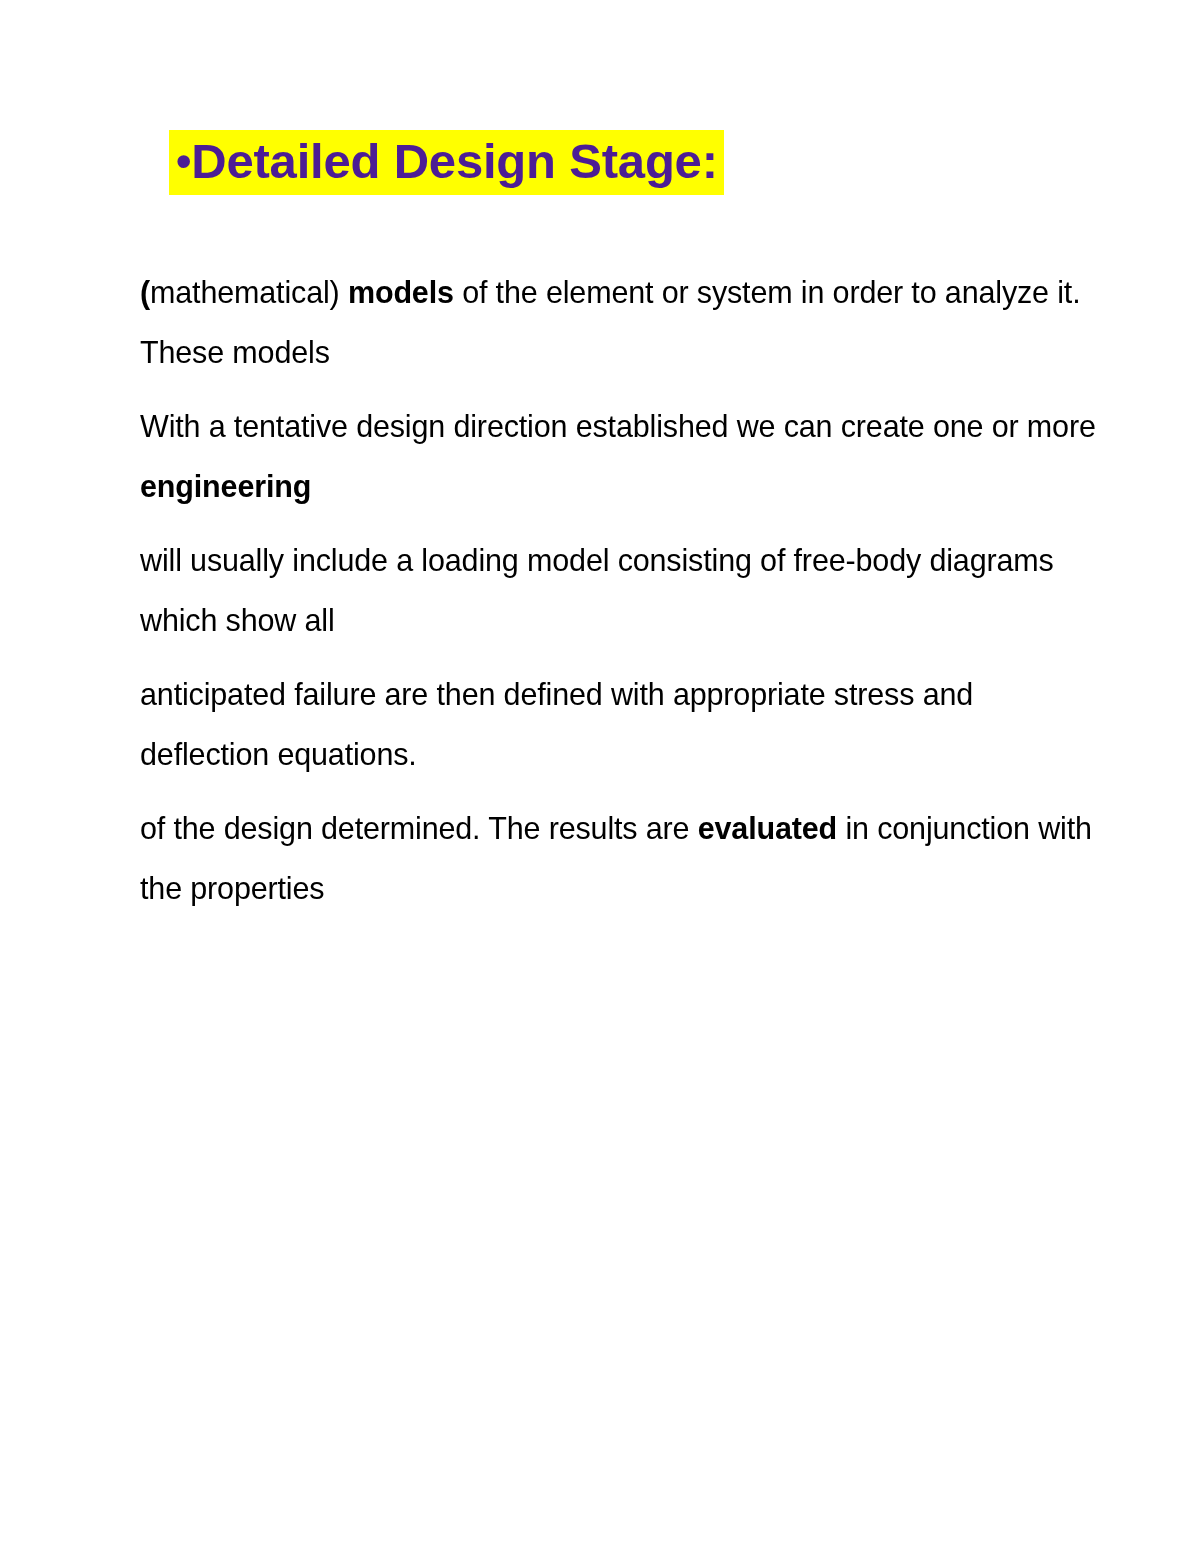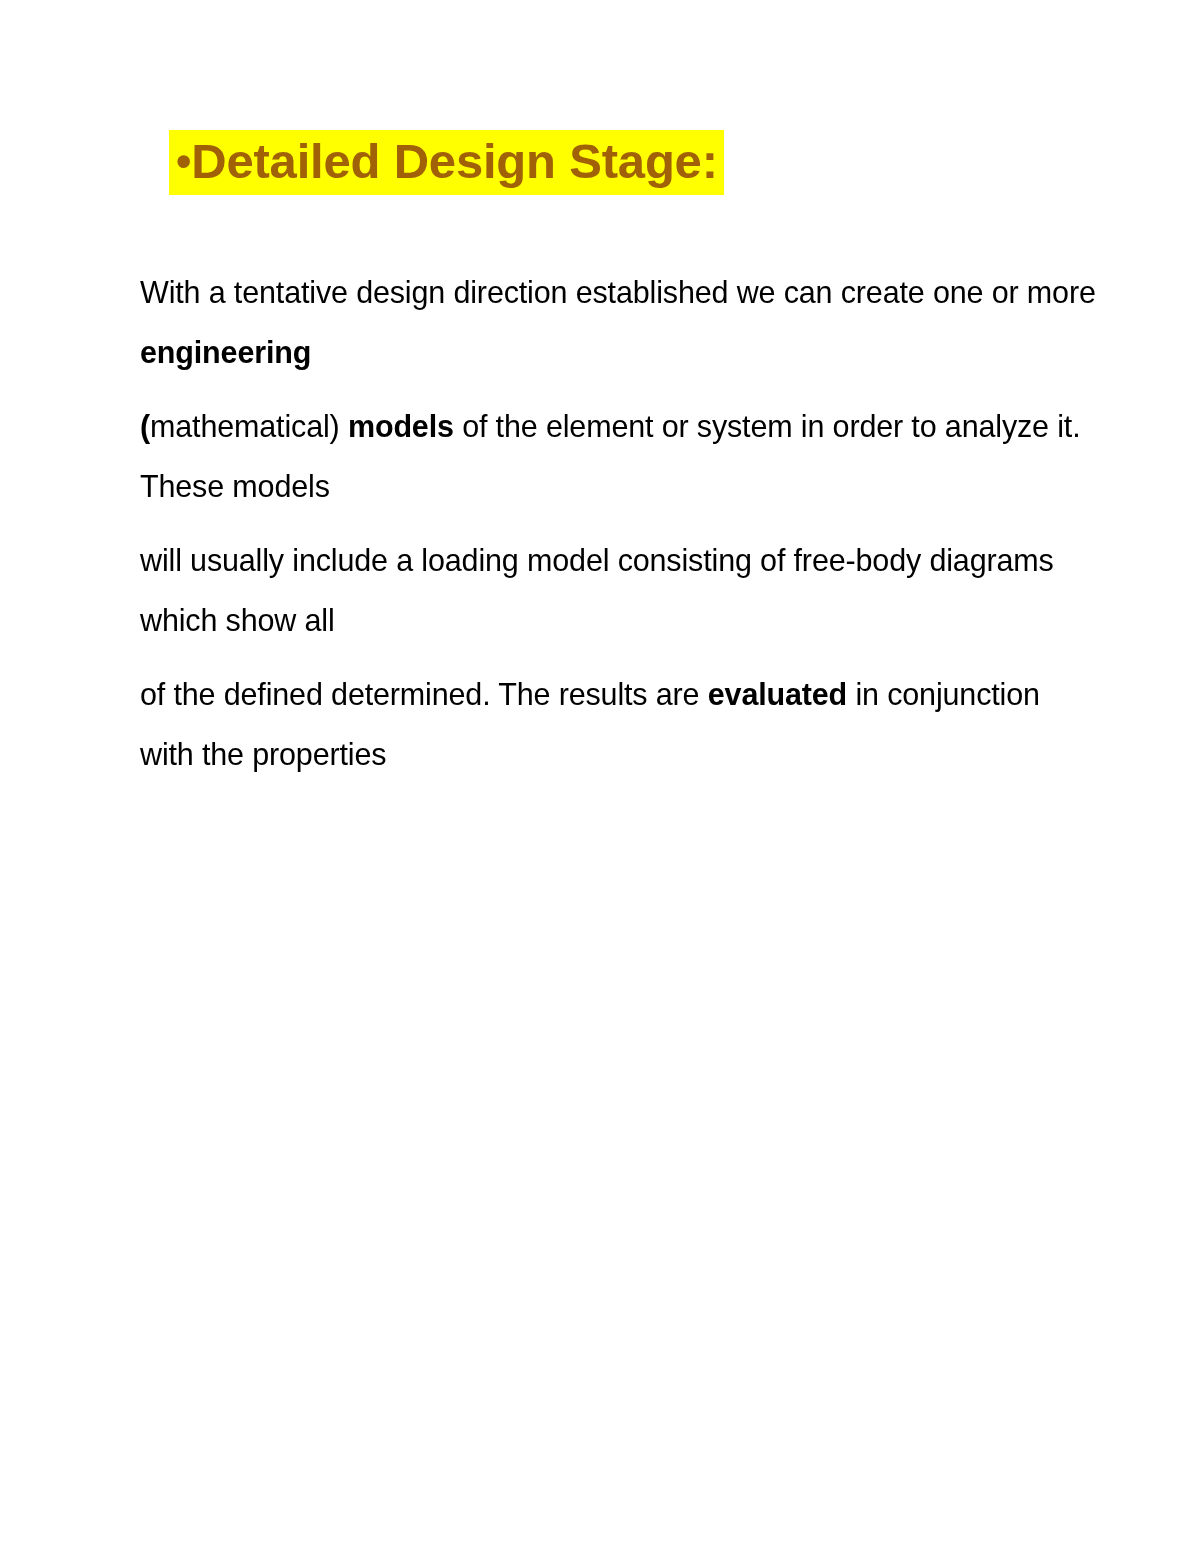--- a/index.html
+++ b/index.html
@@ -25,21 +25,21 @@
   
   .heading-block {
     position: absolute;
     left: 140px;
     top: 130px;
     width: 960px;
   }
   .heading-line {
     display: inline-block;
     background: #ffff00;
-    color: #a16207;
+    color: #4c1d95;
     font-family: "Liberation Sans", sans-serif;
     font-weight: bold;
     font-size: 49px;
     line-height: 1.18;
     padding: 3px 6px 4px 7px;
     margin-left: 29px;
     letter-spacing: -0.2px;
     white-space: nowrap;
   }
   .heading-bullet {
@@ -71,19 +71,20 @@
 </head>
 <body>
 
 <div class="page">
 
   <div class="heading-block">
     <div class="heading-line"><span class="heading-bullet">•</span><span>Detailed Design Stage:</span></div>
   </div>
 
   <div class="body-block" id="body-block">
+      <p class="para"><span class="b">(</span><span>mathematical) </span><span class="b">models</span><span> of the element or system in order to analyze it. These models</span></p>
       <p class="para"><span>With a tentative design direction established we can create one or more </span><span class="b">engineering</span></p>
-      <p class="para"><span class="b">(</span><span>mathematical) </span><span class="b">models</span><span> of the element or system in order to analyze it. These models</span></p>
       <p class="para"><span>will usually include a loading model consisting of free-body diagrams which show all</span></p>
-      <p class="para"><span>of the defined determined. The results are </span><span class="b">evaluated</span><span> in conjunction with the properties</span></p>
+      <p class="para"><span>anticipated failure are then defined with appropriate stress and deflection equations.</span></p>
+      <p class="para"><span>of the design determined. The results are </span><span class="b">evaluated</span><span> in conjunction with the properties</span></p>
     </div>
 
 </div>
 
 </body></html>

